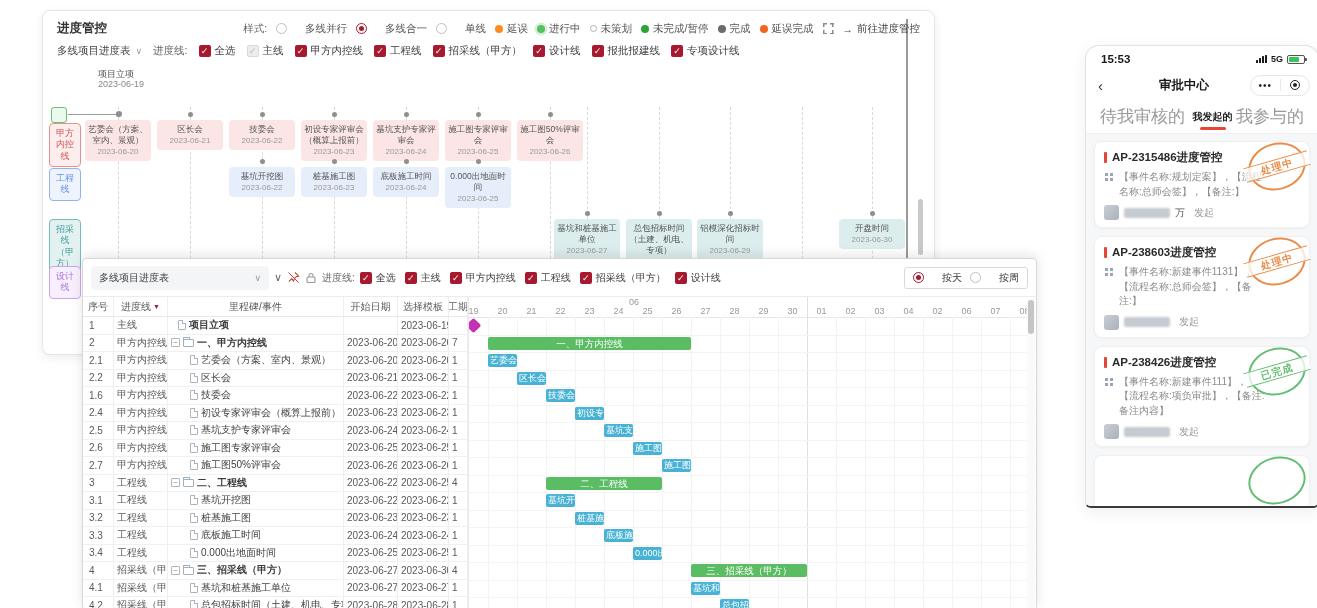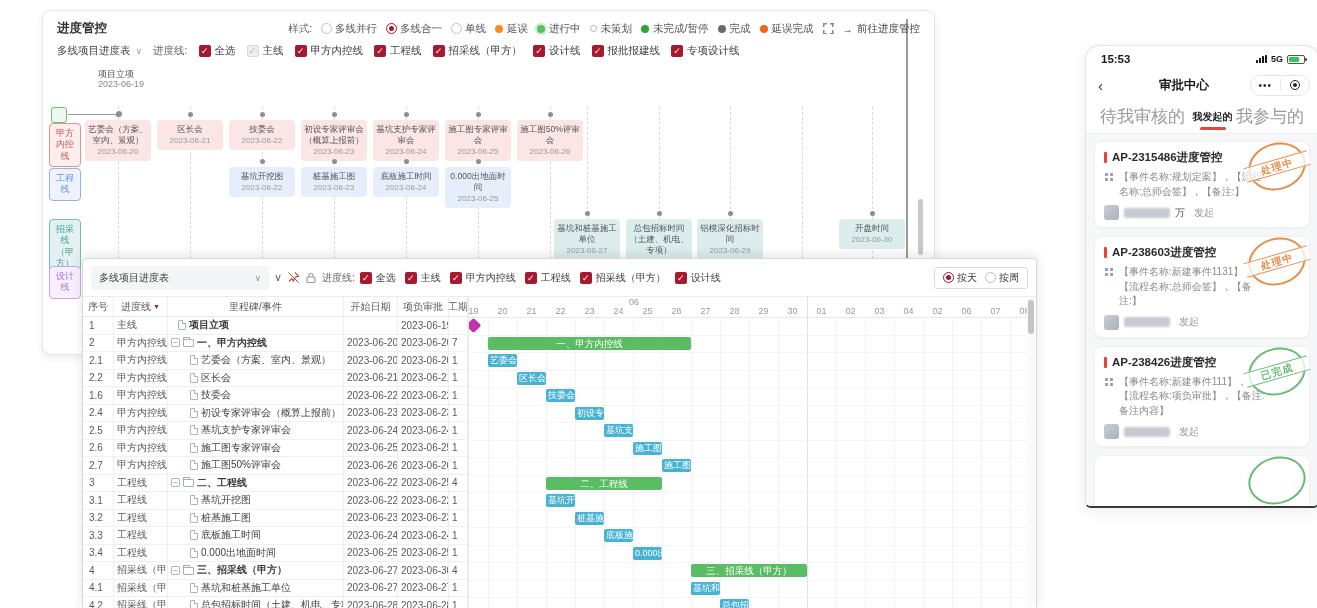--- a/index.html
+++ b/index.html
@@ -6,21 +6,21 @@
 html,body{background:#fff}
 body{font-family:"Liberation Sans","DejaVu Sans",sans-serif;font-size:11px;color:#333}
 #canvas{position:relative;width:1317px;height:608px;background:#fff;overflow:hidden}
 
 
 #top-panel{position:absolute;left:42px;top:10px;width:893px;height:345px;background:#fff;border:1px solid #e6e6e6;border-radius:8px;box-shadow:0 3px 10px rgba(0,0,0,.07)}
 .tp-header{position:relative;z-index:3;display:flex;justify-content:space-between;align-items:center;padding:9px 14px 2px 14px}
 .tp-title{font-size:12.5px;font-weight:bold;color:#333;white-space:nowrap}
 .tp-controls{display:flex;align-items:center;gap:9px;font-size:10.5px;color:#555;white-space:nowrap}
 .ctl-label{color:#666}
-.radio{display:inline-flex;align-items:center;gap:3px;cursor:default}
+.radio{display:inline-flex;align-items:center;gap:18px;cursor:default}
 .rdot{width:11px;height:11px;border-radius:50%;border:1px solid #c0c0c0;background:#fff;position:relative;flex:none}
 .radio.sel .rdot{border-color:#a6192e}
 .radio.sel .rdot::after{content:"";position:absolute;inset:2px;border-radius:50%;background:#a6192e}
 .litem{display:inline-flex;align-items:center;gap:4px}
 .ldot{width:8px;height:8px;border-radius:50%;flex:none}
 .ldot.hollow{width:7px;height:7px;border:1px solid #b0b0b0;background:#fff}
 .fs-ic{width:11px;height:11px;flex:none;background:
  linear-gradient(#8c8c8c,#8c8c8c) left top/4px 1.5px,
  linear-gradient(#8c8c8c,#8c8c8c) left top/1.5px 4px,
  linear-gradient(#8c8c8c,#8c8c8c) right top/4px 1.5px,
@@ -413,21 +413,21 @@
               <span>进度线</span>
               <span class="sortc">▼</span>
             </div>
             <div class="tcell h">
               <span>里程碑/事件</span>
             </div>
             <div class="tcell h">
               <span>开始日期</span>
             </div>
             <div class="tcell h">
-              <span>项负审批</span>
+              <span>选择模板</span>
             </div>
             <div class="tcell h">
               <span>工期</span>
             </div>
           </div>
           <div class="trow">
             <div class="tcell c0">1</div>
             <div class="tcell">主线</div>
             <div class="tcell name k-root">
               <span class="doc"></span>

